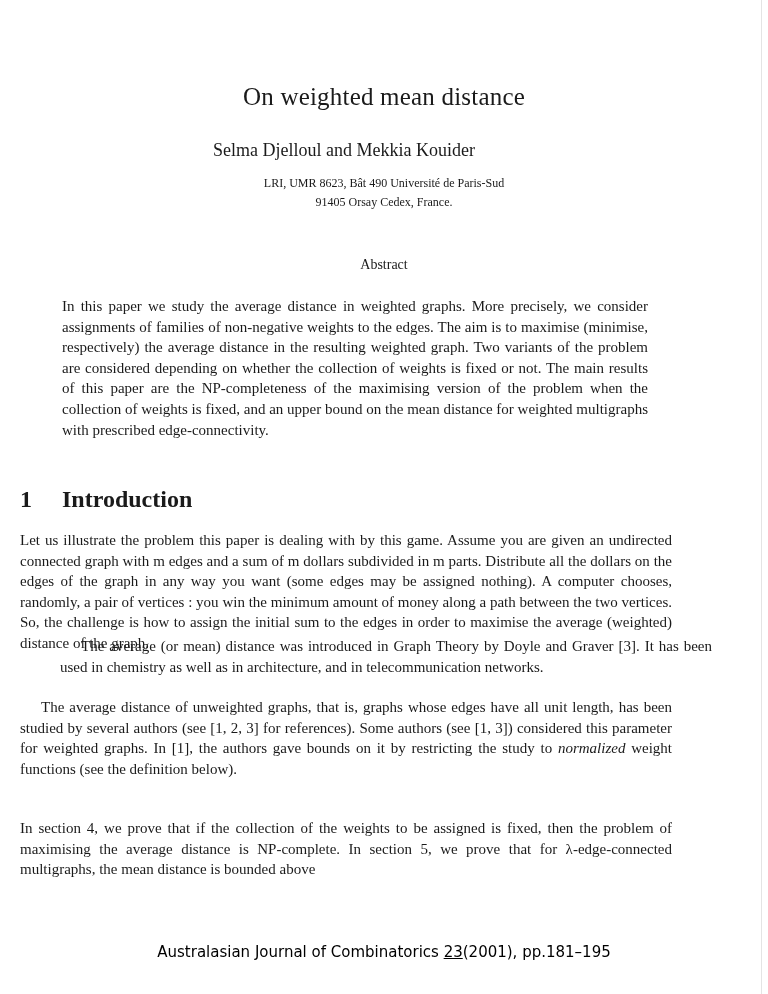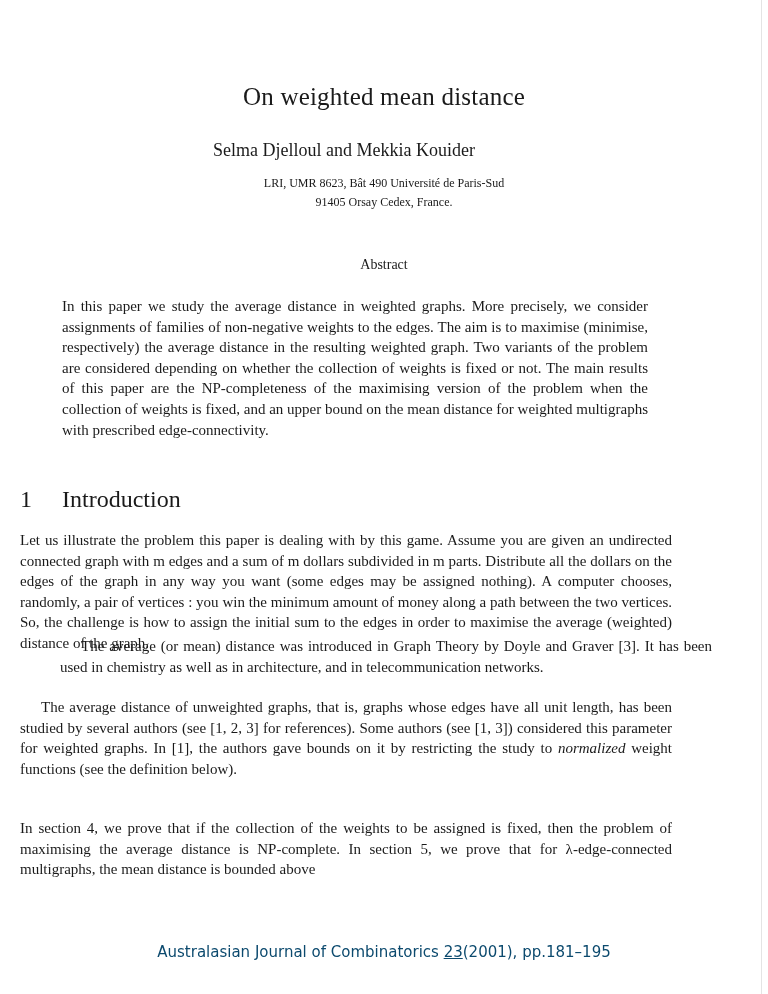--- a/index.html
+++ b/index.html
@@ -4,29 +4,29 @@
 <style>
   html, body { margin: 0; padding: 0; background: #ffffff; }
   body { width: 768px; height: 994px; position: relative; overflow: hidden; color: #1a1a1a; font-family: "DejaVu Serif", serif; }
   .page { position: absolute; left: 0; top: 0; width: 768px; height: 994px; }
   .edge-line { position: absolute; right: 6px; top: 0; width: 1px; height: 994px; background: #e4e4e4; }
   .title { position: absolute; top: 83px; left: 0; width: 768px; text-align: center; font-size: 25px; font-family: "Liberation Serif", serif; letter-spacing: 0.2px; }
   .authors { position: absolute; top: 140px; left: 0; width: 688px; text-align: center; font-size: 18px; font-family: "Liberation Serif", serif; }
   .affil { position: absolute; top: 174px; left: 0; width: 768px; text-align: center; font-size: 12px; line-height: 19px; font-family: "Liberation Serif", serif; }
   .abstract-head { position: absolute; top: 257px; left: 0; width: 768px; text-align: center; font-size: 14px; font-weight: normal; font-family: "Liberation Serif", serif; }
   .abstract-body { position: absolute; top: 284px; left: 62px; width: 586px; font-size: 15px; line-height: 20.6px; text-align: justify; font-family: "Liberation Serif", serif; margin-top: 12px; }
-  .sec-head { position: absolute; top: 486px; left: 20px; font-size: 24px; font-weight: normal; font-family: "Liberation Serif", serif; }
+  .sec-head { position: absolute; top: 486px; left: 20px; font-size: 24px; font-weight: bold; font-family: "Liberation Serif", serif; }
   .sec-num { display: inline-block; width: 42px; }
   .body-text { position: absolute; left: 20px; width: 652px; font-size: 15px; line-height: 20.6px; text-align: justify; font-family: "Liberation Serif", serif; }
   .p1 { top: 530px; }
   .p2 { top: 636px; margin-left: 40px; }
   .p3 { top: 697px; }
   .p4 { top: 818px; }
   .indent { text-indent: 21px; }
-  .footer { position: absolute; top: 943px; left: 0; width: 768px; text-align: center; font-size: 15px; font-family: "DejaVu Sans", sans-serif; color: #0c4a6e; }
+  .footer { position: absolute; top: 943px; left: 0; width: 768px; text-align: center; font-size: 15px; font-family: "DejaVu Sans", sans-serif; color: #000000; }
   .vol { text-decoration: underline; }
   em { font-style: italic; }
 </style>
 </head>
 <body>
 
 <div class="page">
   <div class="edge-line"></div>
 
   <div class="title">On weighted mean distance</div>

